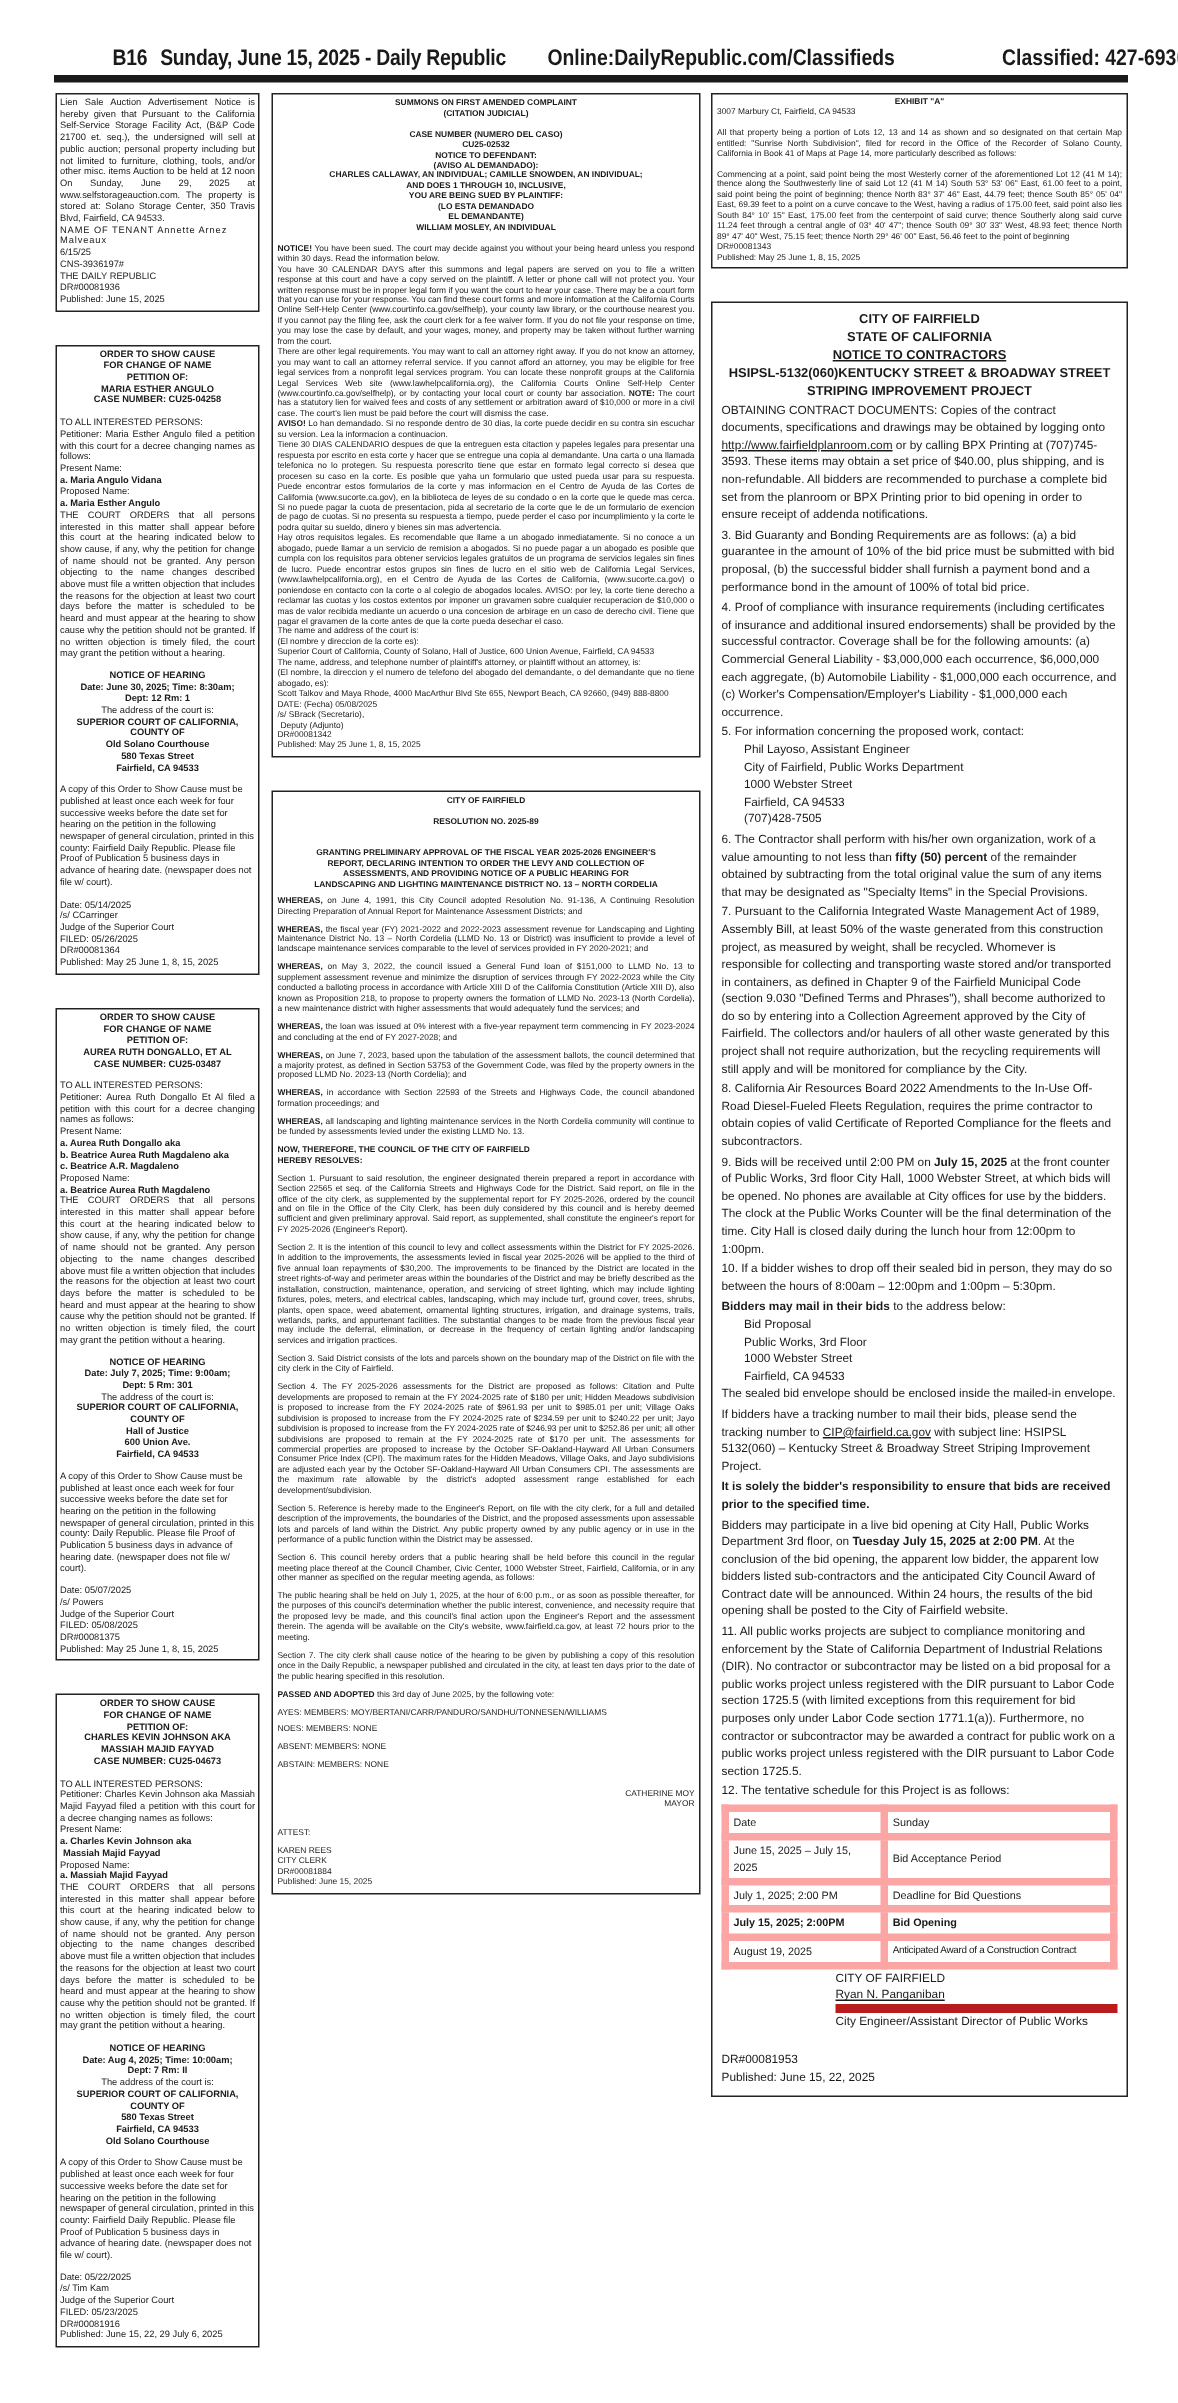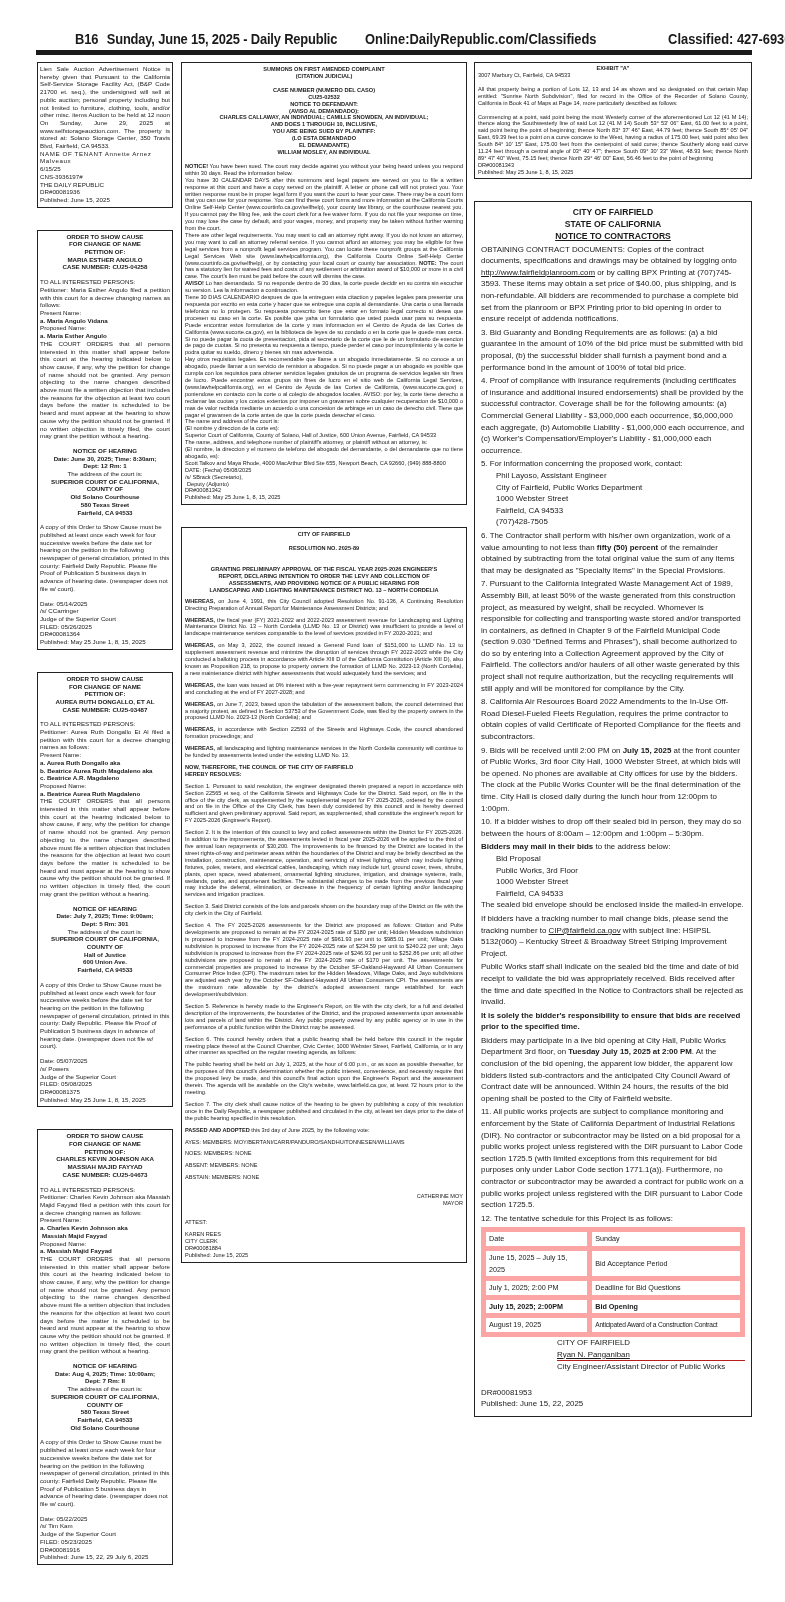--- a/index.html
+++ b/index.html
@@ -261,42 +261,42 @@
     <div class="sp"></div>
     <p>Commencing at a point, said point being the most Westerly corner of the aforementioned Lot 12 (41 M 14); thence along the Southwesterly line of said Lot 12 (41 M 14) South 53° 53' 06" East, 61.00 feet to a point, said point being the point of beginning; thence North 83° 37' 46" East, 44.79 feet; thence South 85° 05' 04" East, 69.39 feet to a point on a curve concave to the West, having a radius of 175.00 feet, said point also lies South 84° 10' 15" East, 175.00 feet from the centerpoint of said curve; thence Southerly along said curve 11.24 feet through a central angle of 03° 40' 47"; thence South 09° 30' 33" West, 48.93 feet; thence North 89° 47' 40" West, 75.15 feet; thence North 29° 46' 00" East, 56.46 feet to the point of beginning</p>
     <p>DR#00081343</p>
     <p>Published: May 25 June 1, 8, 15, 2025</p>
   </div>
 
   <div class="box ntc">
     <p class="hd">CITY OF FAIRFIELD</p>
     <p class="hd">STATE OF CALIFORNIA</p>
     <p class="hd ul" style="">NOTICE TO CONTRACTORS</p>
+    <p class="hd">HSIPSL-5132(060)KENTUCKY STREET &amp; BROADWAY STREET STRIPING IMPROVEMENT PROJECT</p>
     <p class="item"><span>OBTAINING CONTRACT DOCUMENTS: Copies of the contract documents, specifications and drawings may be obtained by logging onto </span><span class="ul">http://www.fairfieldplanroom.com</span><span> or by calling BPX Printing at (707)745-3593.  These items may obtain a set price of $40.00, plus shipping, and is non-refundable.  All bidders are recommended to purchase a complete bid set from the planroom or BPX Printing prior to bid opening in order to ensure receipt of addenda notifications.</span></p>
     <p class="item">3.   Bid Guaranty and Bonding Requirements are as follows: (a) a bid guarantee in the amount of 10% of the bid price must be submitted with bid proposal, (b) the successful bidder shall furnish a payment bond and a performance bond in the amount of 100% of total bid price.</p>
     <p class="item">4.   Proof of compliance with insurance requirements (including certificates of insurance and additional insured endorsements) shall be provided by the successful contractor. Coverage shall be for the following amounts: (a) Commercial General Liability - $3,000,000 each occurrence, $6,000,000 each aggregate, (b) Automobile Liability - $1,000,000 each occurrence, and (c) Worker's Compensation/Employer's Liability - $1,000,000 each occurrence.</p>
     <p class="item">5.   For information concerning the proposed work, contact:</p>
     <p class="ind">Phil Layoso, Assistant Engineer</p>
     <p class="ind">City of Fairfield, Public Works Department</p>
     <p class="ind">1000 Webster Street</p>
     <p class="ind">Fairfield, CA 94533</p>
     <p class="ind">(707)428-7505</p>
     <p class="item"><span>6.   The Contractor shall perform with his/her own organization, work of a value amounting to not less than </span><span class="b">fifty (50) percent</span><span> of the remainder obtained by subtracting from the total original value the sum of any items that may be designated as "Specialty Items" in the Special Provisions.</span></p>
     <p class="item">7.   Pursuant to the California Integrated Waste Management Act of 1989, Assembly Bill, at least 50% of the waste generated from this construction project, as measured by weight, shall be recycled. Whomever is responsible for collecting and transporting waste stored and/or transported in containers, as defined in Chapter 9 of the Fairfield Municipal Code (section 9.030 "Defined Terms and Phrases"), shall become authorized to do so by entering into a Collection Agreement approved by the City of Fairfield.  The collectors and/or haulers of all other waste generated by this project shall not require authorization, but the recycling requirements will still apply and will be monitored for compliance by the City.</p>
     <p class="item">8.   California Air Resources Board 2022 Amendments to the In-Use Off-Road Diesel-Fueled Fleets Regulation, requires the prime contractor to obtain copies of valid Certificate of Reported Compliance for the fleets and subcontractors.</p>
     <p class="item"><span>9.   Bids will be received until 2:00 PM on </span><span class="b">July 15, 2025</span><span> at the front counter of Public Works, 3rd floor City Hall, 1000 Webster Street, at which bids will be opened.  No phones are available at City offices for use by the bidders.  The clock at the Public Works Counter will be the final determination of the time.  City Hall is closed daily during the lunch hour from 12:00pm to 1:00pm.</span></p>
     <p class="item">10. If a bidder wishes to drop off their sealed bid in person, they may do so between the hours of 8:00am – 12:00pm and 1:00pm – 5:30pm.</p>
     <p class="item"><span class="b">Bidders may mail in their bids</span><span> to the address below:</span></p>
     <p class="ind">Bid Proposal</p>
     <p class="ind">Public Works, 3rd Floor</p>
     <p class="ind">1000 Webster Street</p>
     <p class="ind">Fairfield, CA 94533</p>
     <p>The sealed bid envelope should be enclosed inside the mailed-in envelope.</p>
-    <p class="item"><span>If bidders have a tracking number to mail change bids, please send the tracking number to </span><span class="ul">CIP@fairfield.ca.gov</span><span> with subject line: HSIPSL 5132(060) – Kentucky Street &amp; Broadway Street Striping Improvement Project.</span></p>
-    <p class="item">Public Works staff shall indicate on the sealed bid the time and date of bid receipt to validate the bid was appropriately received. Bids received after the time and date specified in the Notice to Contractors shall be rejected as invalid.</p>
+    <p class="item"><span>If bidders have a tracking number to mail their bids, please send the tracking number to </span><span class="ul">CIP@fairfield.ca.gov</span><span> with subject line: HSIPSL 5132(060) – Kentucky Street &amp; Broadway Street Striping Improvement Project.</span></p>
     <p class="item b">It is solely the bidder's responsibility to ensure that bids are received prior to the specified time.</p>
     <p class="item"><span>Bidders may participate in a live bid opening at City Hall, Public Works Department 3rd floor, on </span><span class="b">Tuesday July 15, 2025 at 2:00 PM</span><span>.  At the conclusion of the bid opening, the apparent low bidder, the apparent low bidders listed sub-contractors and the anticipated City Council Award of Contract date will be announced. Within 24 hours, the results of the bid opening shall be posted to the City of Fairfield website.</span></p>
     <p class="item">11. All public works projects are subject to compliance monitoring and enforcement by the State of California Department of Industrial Relations (DIR).  No contractor or subcontractor may be listed on a bid proposal for a public works project unless registered with the DIR pursuant to Labor Code section 1725.5 (with limited exceptions from this requirement for bid purposes only under Labor Code section 1771.1(a)).  Furthermore, no contractor or subcontractor may be awarded a contract for public work on a public works project unless registered with the DIR pursuant to Labor Code section 1725.5.</p>
     <p class="item">12. The tentative schedule for this Project is as follows:</p>
 
     <table>
       <tbody>
           <tr>
         <td>Date</td>
         <td>Sunday</td>
@@ -315,21 +315,21 @@
       </tr>
       <tr>
         <td>August 19, 2025</td>
         <td style="font-size:6.6px;letter-spacing:-0.2px">Anticipated Award of a Construction Contract</td>
       </tr>
     </tbody>
       </table>
 
     <div class="sig">
       <p>CITY OF FAIRFIELD</p>
-      <p style="text-decoration:underline;border-bottom:1px solid #b91c1c;">Ryan N. Panganiban</p>
+      <p style="text-decoration:underline;border-bottom:6px solid #b91c1c;">Ryan N. Panganiban</p>
       <p>City Engineer/Assistant Director of Public Works</p>
     </div>
     <div class="sp"></div>
       <div class="sp"></div>
     <p>DR#00081953</p>
     <p>Published: June 15, 22, 2025</p>
   </div>
 </div>
 
 </body></html>

